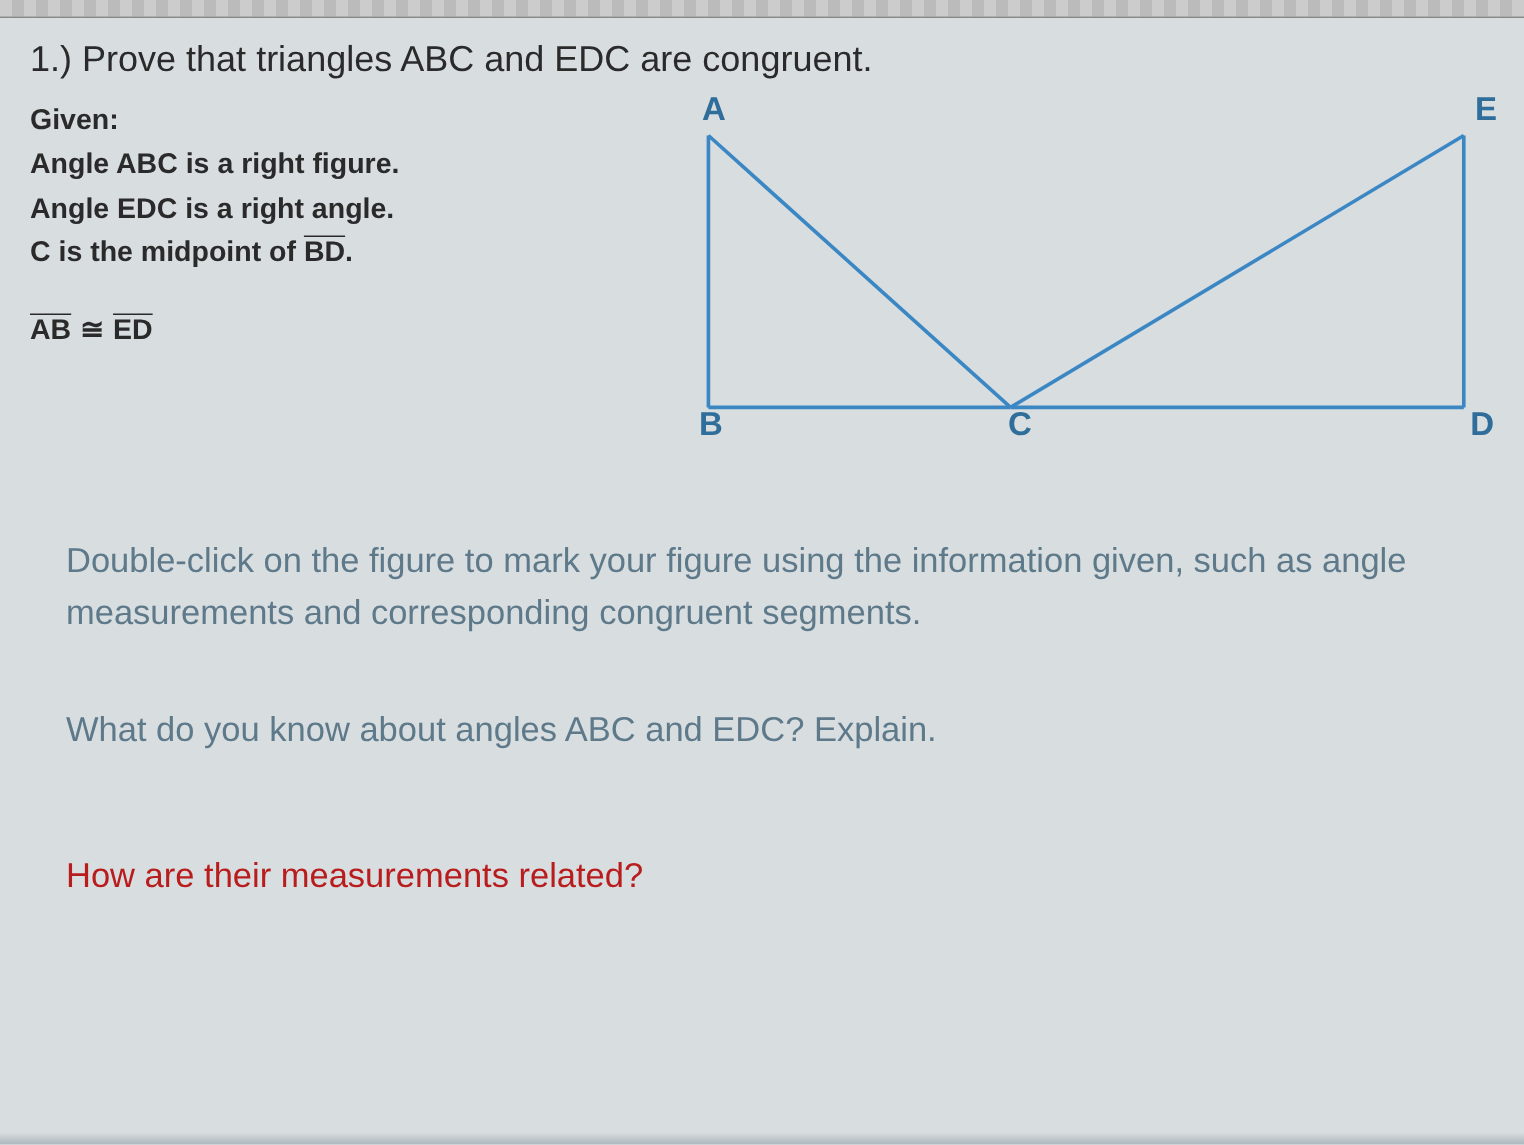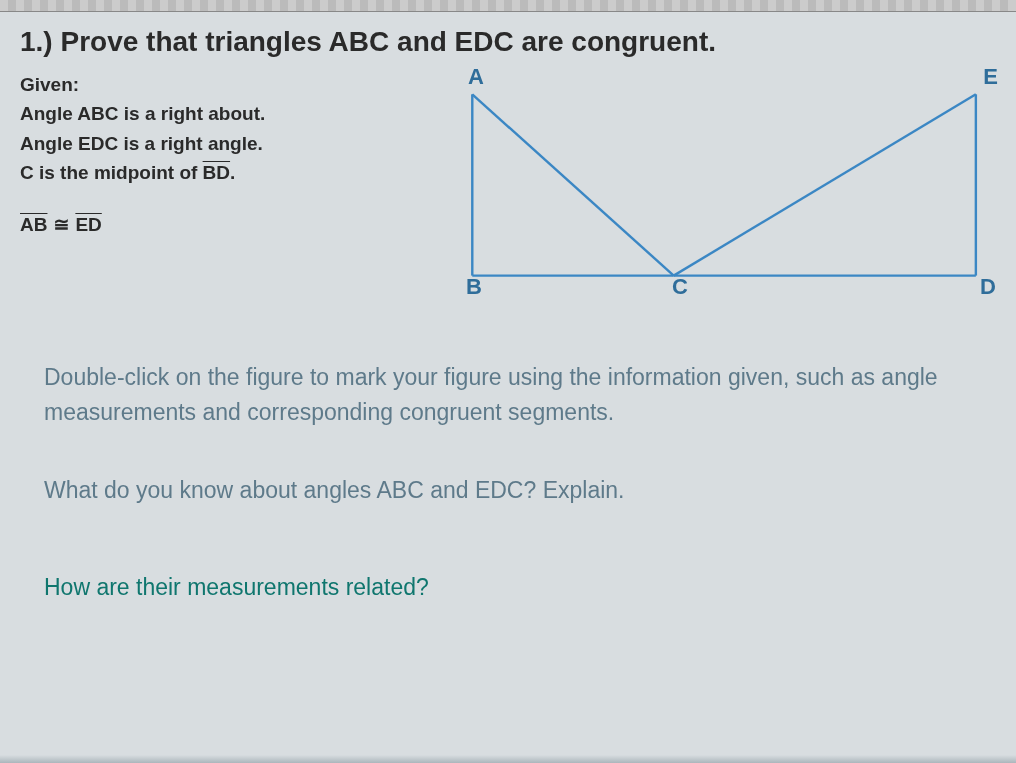--- a/index.html
+++ b/index.html
@@ -13,22 +13,22 @@
     overflow: hidden;
   }
   .top-border {
     position: absolute;
     top: 0; left: 0; right: 0;
     height: 12px;
     background: repeating-linear-gradient(90deg, #ccc 0 8px, #bbb 8px 16px);
     border-bottom: 1px solid #888;
   }
   .problem-title {
-    font-size: 28px;
-    font-weight: bold;
+    font-size: 24px;
+    font-weight: normal;
     color: #2a2a2a;
     margin-top: 6px;
     margin-bottom: 12px;
   }
   .upper-row {
     display: flex;
     flex-direction: row;
     gap: 32px;
   }
   .given-block {
@@ -53,21 +53,21 @@
     font-weight: bold;
     color: #2f6d9a;
   }
   .lower-text {
     padding: 50px 24px 0 24px;
     font-size: 23px;
     line-height: 1.5;
   }
   .t1 { color: #5e7a8a; margin-bottom: 44px; }
   .t2 { color: #5e7a8a; margin-bottom: 62px; margin-top: 28px; }
-  .t3 { color: #0f766e; margin-bottom: 90px; }
+  .t3 { color: #b91c1c; margin-bottom: 90px; }
   .t4 { color: #808a90; }
   .bottom-fade {
     position: absolute;
     left:0; right:0; bottom:0;
     height: 8px;
     background: linear-gradient(to top, rgba(90,110,120,.35), transparent);
   }
 </style>
 </head>
 <body>
@@ -75,21 +75,21 @@
 <div class="top-border"></div>
 
 <div class="problem-title">
   <span>1.)</span>
   <span>Prove that triangles ABC and EDC are congruent.</span>
 </div>
 
 <div class="upper-row">
   <div class="given-block">
     <div>Given:</div>
-    <div>Angle ABC is a right about.</div>
+    <div>Angle ABC is a right figure.</div>
     <div>Angle EDC is a right angle.</div>
     <div>
       <span>C is the midpoint of </span><span class="overline">BD</span><span>.</span>
     </div>
     <div class="congruent-row">
       <span class="overline">AB</span>
       <span class="congruent-sym">≅</span>
       <span class="overline">ED</span>
     </div>
   </div>

